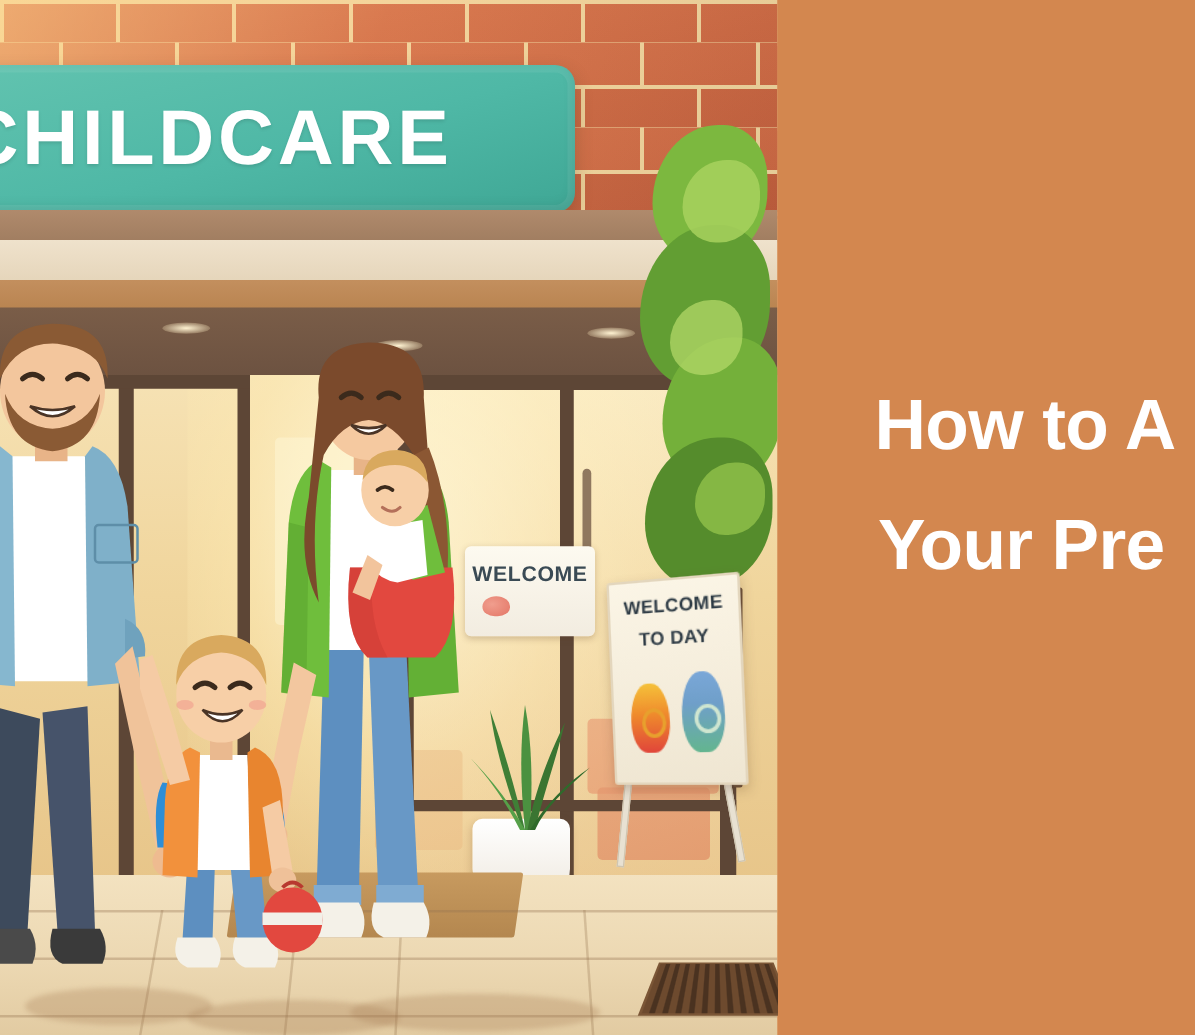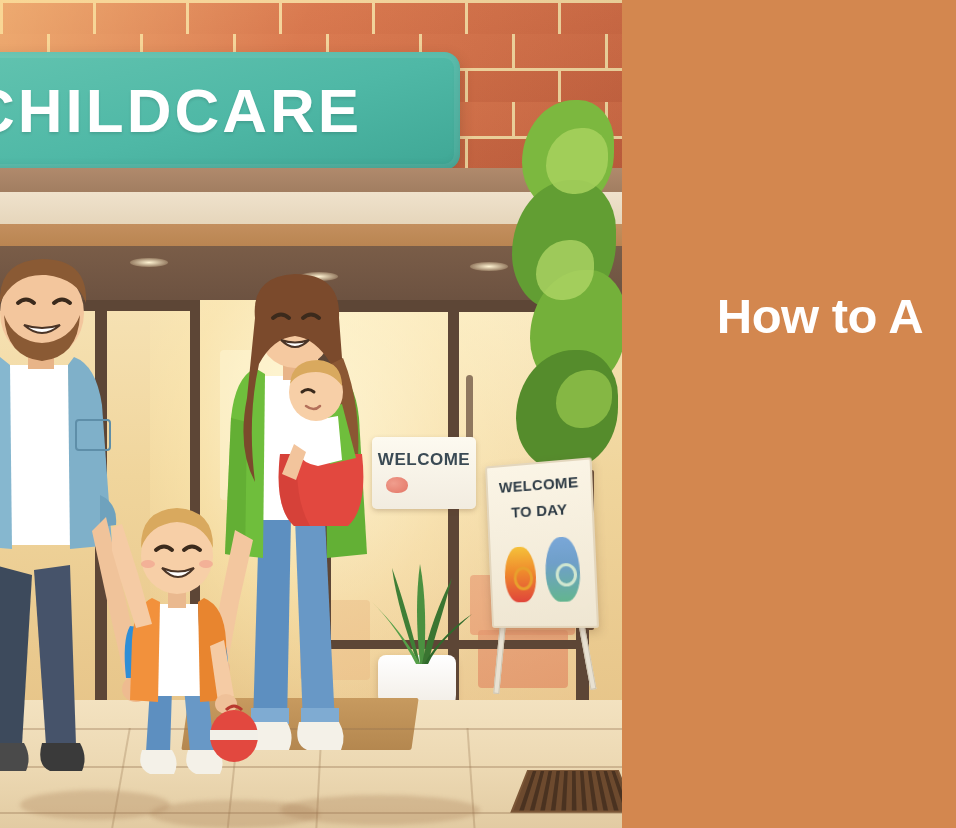--- a/index.html
+++ b/index.html
@@ -103,22 +103,22 @@
   .af-l1{position:absolute;left:0;right:0;top:12px;text-align:center;color:#2e3b45;font-size:15px;font-weight:700;letter-spacing:.3px;}
   .af-l2{position:absolute;left:0;right:0;top:38px;text-align:center;color:#2e3b45;font-size:15px;font-weight:700;letter-spacing:.3px;}
   .af-shape{position:absolute;border-radius:45% 45% 40% 40%/55% 55% 45% 45%;}
   .af-leg{position:absolute;width:4px;height:80px;background:#e8e1d2;border:1px solid #cfc5b0;}
 
   
   .person{position:absolute;}
 
   
   .panel{position:absolute;left:622px;top:0;width:334px;height:828px;background:#d3874f;}
-  .headline{position:absolute;left:0;top:268px;width:334px;text-align:center;
-    color:#ffffff;font-size:49px;font-weight:700;line-height:96px;letter-spacing:-0.5px;
+  .headline{position:absolute;left:0;top:292px;width:334px;text-align:center;
+    color:#ffffff;font-size:57px;font-weight:700;line-height:96px;letter-spacing:-0.5px;
     white-space:nowrap;}
   .hl-line{display:block;}
   .hl-line.l1{text-indent:62px;}
   .hl-line.l2{text-indent:118px;}
   .hl-line.l3{text-indent:56px;}
 </style>
 </head>
 <body>
 
 <div class="stage">
@@ -354,16 +354,17 @@
         <ellipse cx="36" cy="64" rx="7" ry="4" fill="#f09c8c" opacity=".6"></ellipse>
         <ellipse cx="94" cy="64" rx="7" ry="4" fill="#f09c8c" opacity=".6"></ellipse>
       </svg>
     </div>
 
   </div>
 
   <div class="panel">
     <div class="headline">
       <span class="hl-line l1">How to A</span>
+      <span class="hl-line l3">Your Pre</span>
     </div>
   </div>
 
 </div>
 
 </body></html>

